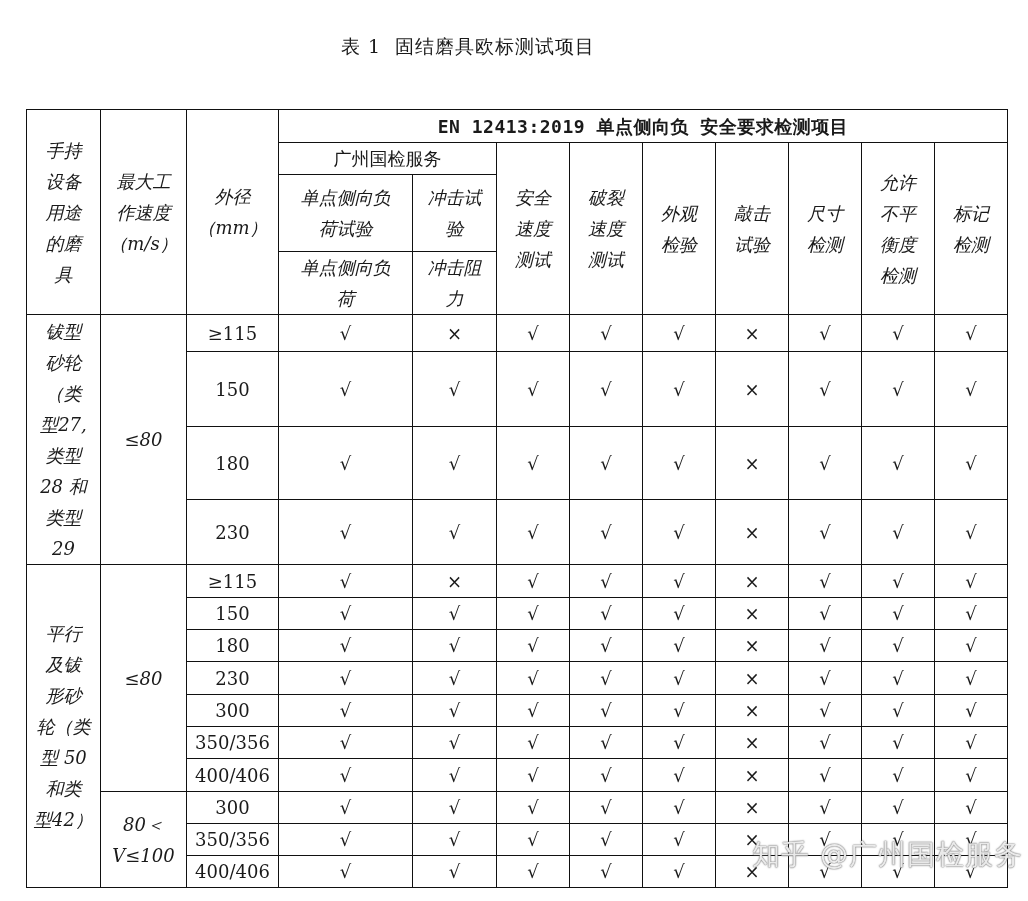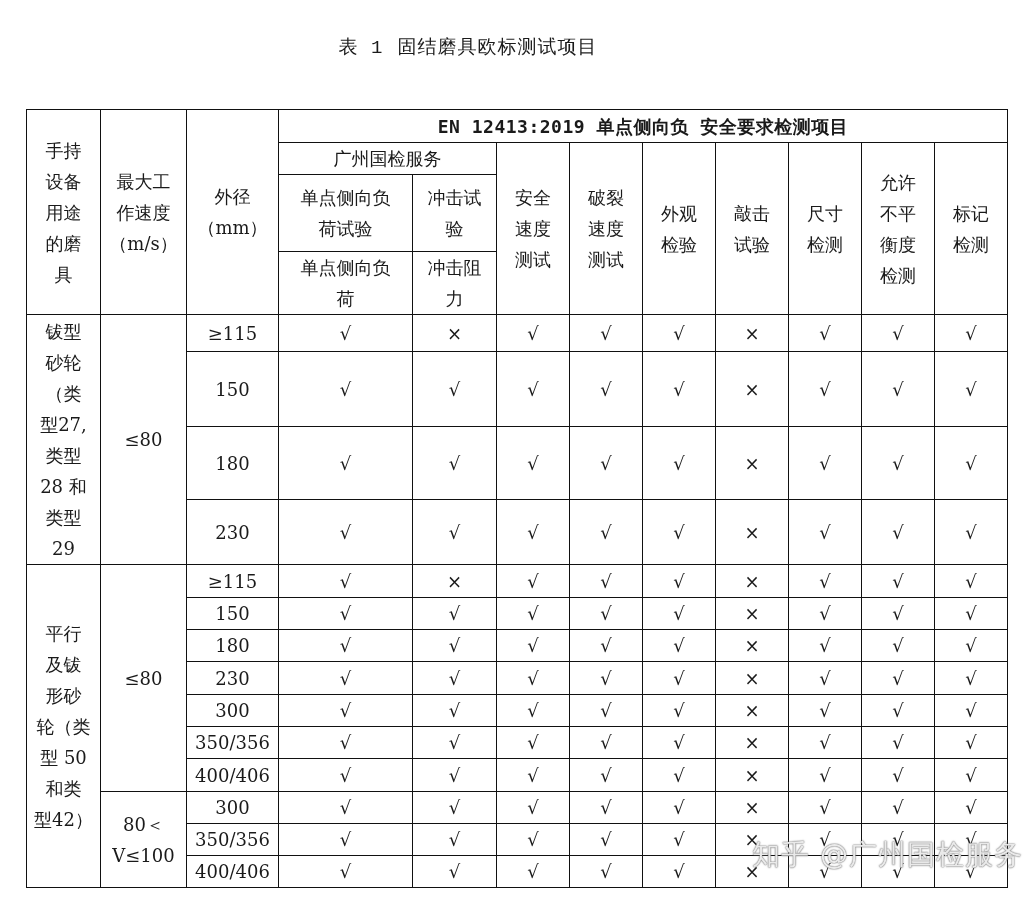--- a/index.html
+++ b/index.html
@@ -1,27 +1,27 @@
 <!DOCTYPE html>
 <html><head>
 <meta charset="utf-8">
 <style>
   html, body { margin:0; padding:0; background:#ffffff; }
   body { width:1028px; height:901px; position:relative; overflow:hidden;
          font-family:"DejaVu Serif","Liberation Serif",serif; color:#1a1a1a; }
   .title { position:absolute; left:0; top:34px; width:936px; text-align:center;
-           font-size:19px; letter-spacing:1px;font-family:Liberation Mono, monospace; }
+           font-size:19px; letter-spacing:1px; }
   .title .num { margin-right:14px; }
   table.grid { position:absolute; left:26px; top:109px; border-collapse:collapse;
                table-layout:fixed; }
   table.grid td { border:1.5px solid #111; text-align:center; vertical-align:middle;
                   padding:0; font-size:18px; line-height:31px; overflow:hidden; }
   .hdr-main { font-family:"DejaVu Sans Mono","Liberation Mono",monospace; font-weight:bold;
               font-size:17px; letter-spacing:0.5px; }
-  .vtext { line-height:31px; white-space:pre-line; }
+  .vtext { line-height:31px; white-space:pre-line;font-style:italic; }
   .mark-check { font-size:17px; }
   .mark-cross { font-size:17px; font-weight:300; }
   .mark-cross-small { font-size:13px; }
   .watermark { position:absolute; left:752px; top:836px; font-family:"DejaVu Sans","Liberation Sans",sans-serif;
                font-size:28px; color:rgba(255,255,255,0.85);
                text-shadow:0 0 2px #777, 0 0 1px #555; letter-spacing:1px; }
 </style>
 </head>
 <body>
 

